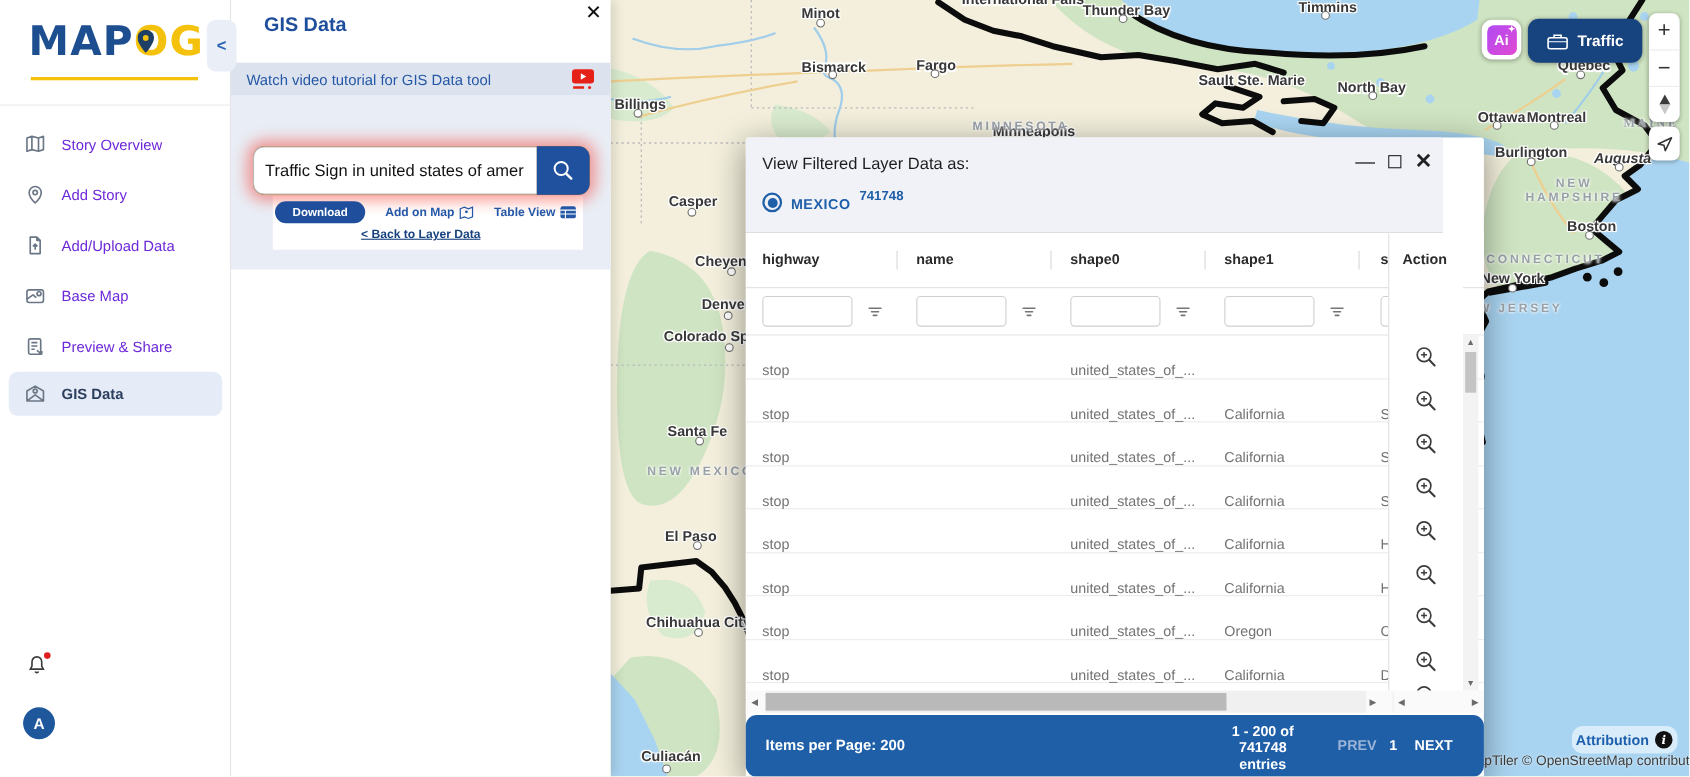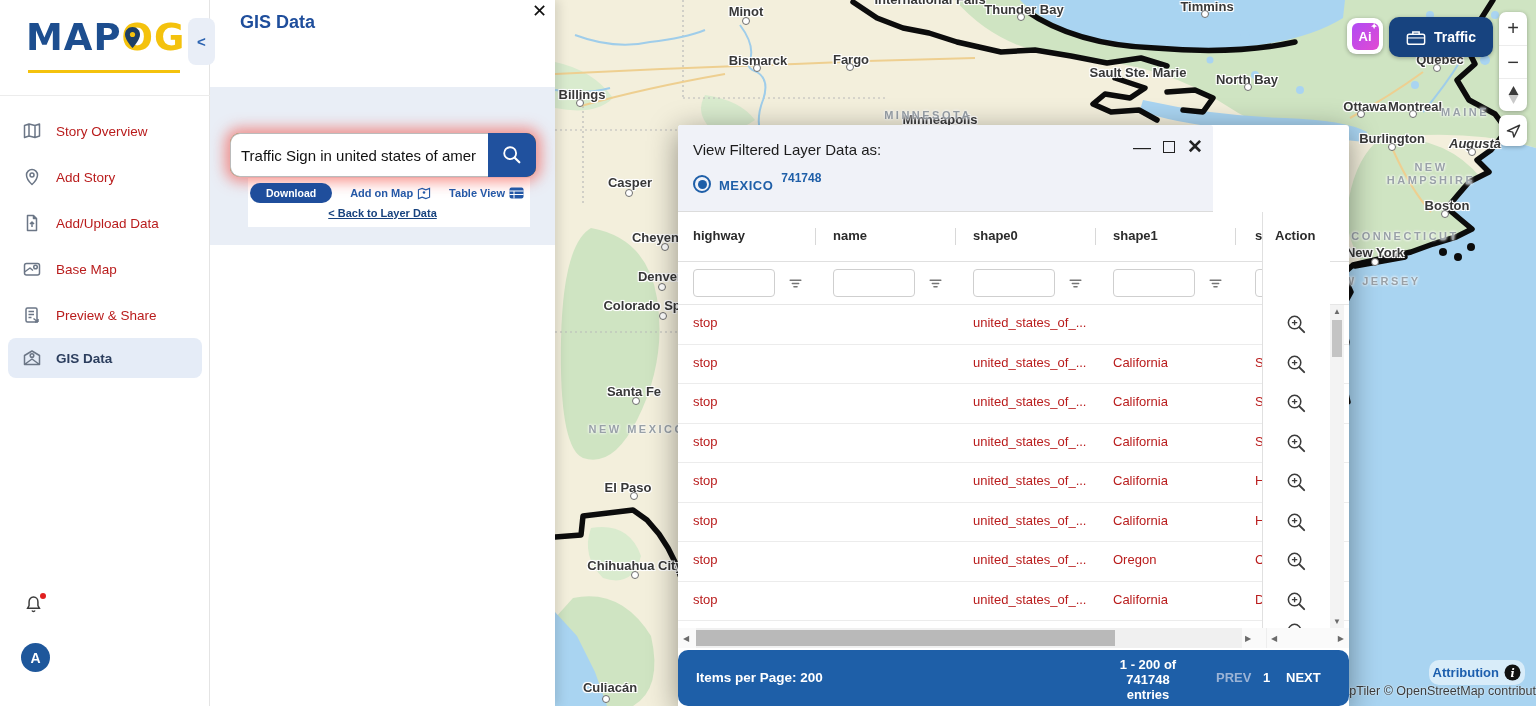--- a/index.html
+++ b/index.html
@@ -29,21 +29,21 @@
   .attr-line { position:absolute; left:777px; top:684px; font-size:12.5px; color:#3b3b3b; white-space:nowrap; text-shadow:0 0 2px #fff; }
 
   
   .sidebar { position:absolute; left:0; top:0; width:210px; height:706px; background:#fff; border-right:1px solid #e4e4e4; z-index:30; }
   .logo { position:absolute; left:26px; top:16px; font-size:37px; font-weight:800; letter-spacing:1px; font-family:"DejaVu Sans",sans-serif; }
   .logo .p1 { color:#1d4e8f; } .logo .p2 { color:#f4c20d; position:relative; }
   .logo-underline { position:absolute; left:28px; top:70px; width:152px; height:3px; background:#f4c20d; }
   .logo-pin { position:absolute; left:125px; top:27px; }
   .side-divider { position:absolute; left:0; top:95px; width:210px; height:1px; background:#ececec; }
   .side-menu { position:absolute; left:0; top:108px; width:210px; }
-  .side-item { display:flex; align-items:center; gap:14px; height:46px; padding:0 8px 0 22px; color:#b91c1c; font-size:13.5px; cursor:pointer; }
+  .side-item { display:flex; align-items:center; gap:14px; height:46px; padding:0 8px 0 22px; color:#6d28d9; font-size:13.5px; cursor:pointer; }
   .side-item.active { background:#e5ecf7; border-radius:8px; margin:0 8px; padding-left:14px; height:40px; color:#2c3e5e; font-weight:bold; }
   .side-item.active + .side-item, .side-item { margin-top:0; }
   .bell { position:absolute; left:24px; top:595px; cursor:pointer; }
   .bell .dot { position:absolute; right:-3px; top:-2px; width:6px; height:6px; border-radius:50%; background:#e02020; }
   .avatar { position:absolute; left:21px; top:643px; width:29px; height:29px; border-radius:50%; background:#1e579b; color:#fff; font-weight:bold; font-size:14px; display:flex; align-items:center; justify-content:center; cursor:pointer; }
   .collapse-tab { position:absolute; left:188px; top:18px; width:27px; height:47px; background:#e9eef7; border-radius:8px; z-index:35; display:flex; align-items:center; justify-content:center; color:#2a62b0; font-size:15px; font-weight:bold; cursor:pointer; }
 
   
   .gis-panel { position:absolute; left:210px; top:0; width:345px; height:706px; background:#fff; z-index:20; box-shadow:4px 0 10px rgba(0,0,0,.12); }
   .gp-title { position:absolute; left:30px; top:12px; font-size:18px; font-weight:bold; color:#1f4e9c; }
@@ -55,21 +55,21 @@
   .search-wrap { position:absolute; left:20px; top:133px; width:306px; height:44px; display:flex; border-radius:10px; box-shadow:0 0 14px 5px rgba(244,67,54,.55); background:#a16207; }
   .search-input { flex:1; border:1px solid #bbb; border-right:none; border-radius:10px 0 0 10px; padding:0 10px; font-size:15px; color:#111; outline:none; background:#fff; font-family:"Liberation Sans",sans-serif; }
   .search-btn { width:48px; background:#20519e; border:none; border-radius:0 10px 10px 0; display:flex; align-items:center; justify-content:center; cursor:pointer; }
   .gp-actions { position:absolute; left:40px; top:183px; width:280px; height:20px; display:flex; align-items:center; gap:18px; }
   .dl-btn { background:#1f4e9c; color:#fff; font-size:10.5px; font-weight:bold; border:none; border-radius:12px; padding:4px 16px; cursor:pointer; }
   .mini-link { color:#2458a6; font-size:11px; font-weight:bold; display:flex; align-items:center; gap:4px; cursor:pointer; white-space:nowrap; }
   .back-link { position:absolute; left:0; top:207px; width:345px; text-align:center; font-size:11px; font-weight:bold; color:#17427e; text-decoration:underline; cursor:pointer; }
 
   
   .modal { position:absolute; left:678px; top:125px; width:671px; height:581px; background:#fff; z-index:40; box-shadow:0 6px 30px rgba(0,0,0,.4); border-radius:3px 3px 0 0; }
-  .m-header { position:absolute; left:0; top:0; width:535px; height:87px; background:#f0f2f8; border-bottom:1px solid #dcdcdc; border-radius:3px 3px 0 0; }
+  .m-header { position:absolute; left:0; top:0; width:634px; height:87px; background:#f0f2f8; border-bottom:1px solid #dcdcdc; border-radius:3px 3px 0 0; }
   .m-title { position:absolute; left:15px; top:16px; font-size:15px; color:#1c1c1c; }
   .m-controls { position:absolute; right:10px; top:10px; display:flex; align-items:center; gap:12px; }
   .mc { cursor:pointer; color:#222; }
   .mc-min { font-size:18px; line-height:10px; }
   .mc-max { width:12px; height:12px; border:1.6px solid #222; }
   .mc-close { font-size:19px; font-weight:bold; }
   .m-radio-row { position:absolute; left:15px; top:48px; display:flex; align-items:flex-start; gap:8px; }
   .radio { width:18px; height:18px; border:2px solid #1f5fa8; border-radius:50%; position:relative; margin-top:2px; }
   .radio::after { content:""; position:absolute; left:2.5px; top:2.5px; width:9px; height:9px; background:#1f5fa8; border-radius:50%; }
   .radio-label { color:#1f5fa8; font-weight:bold; font-size:13px; letter-spacing:.5px; margin-top:5px; }
@@ -77,21 +77,21 @@
 
   .m-table { position:absolute; left:0; top:87px; width:671px; height:416px; overflow:hidden; background:#fff; }
   .col-headers { position:absolute; left:0; top:0; width:671px; height:50px; border-bottom:1px solid #e0e0e0; }
   .col-h { position:absolute; top:16px; font-size:13px; font-weight:bold; color:#2b2b2b; }
   .col-sep { position:absolute; top:16px; width:1px; height:17px; background:#d8d8d8; }
   .filter-row { position:absolute; left:0; top:50px; width:671px; height:43px; border-bottom:1px solid #e6e6e6; }
   .f-input { position:absolute; top:7px; height:28px; border:1px solid #cfcfcf; border-radius:4px; background:#fff; outline:none; padding:0 6px; font-size:12px; }
   .f-icon { position:absolute; top:14px; }
   .rows { position:absolute; left:0; top:93px; width:671px; }
   .trow { position:relative; width:671px; height:39.5px; border-bottom:1px solid #ececec; }
-  .tcell { position:absolute; top:10px; font-size:13px; color:#b91c1c; white-space:nowrap;text-align:center; }
+  .tcell { position:absolute; top:24px; font-size:13px; color:#737373; white-space:nowrap;text-align:center; }
   .frozen-action { position:absolute; left:584px; top:0; width:68px; height:416px; background:#fff; border-left:1px solid #e0e0e0; }
   .act-head { position:absolute; left:12px; top:16px; font-size:13px; font-weight:bold; color:#2b2b2b; }
   .act-icon { position:absolute; left:22px; cursor:pointer; }
   .vbar { position:absolute; left:652px; top:93px; width:14px; height:323px; background:#f3f3f3; }
   .vbar .thumb { position:absolute; left:2px; top:15px; width:10px; height:37px; background:#c4c4c4; }
   .arr { position:absolute; color:#6b6b6b; font-size:8px; }
   .hscroll { position:absolute; left:0; top:503px; width:671px; height:20px; background:#fafafa; }
   .htrack { position:absolute; left:18px; top:0; width:546px; height:20px; background:#f0f0f0; }
   .hthumb { position:absolute; left:0; top:2px; width:419px; height:16px; background:#b9b9b9; }
   .hmini { position:absolute; left:588px; top:0; width:82px; height:20px; background:#fafafa; border-left:1px solid #eee; }
@@ -218,21 +218,21 @@
       <div class="city-dot" style="left: 108px; top: 316px;"></div>
       <div class="city" style="left: 79px; top: 384px;">Santa Fe</div>
       <div class="city-dot" style="left: 81px; top: 401px;"></div>
       <div class="city" style="left: 73px; top: 480px;">El Paso</div>
       <div class="city-dot" style="left: 79px; top: 496px;"></div>
       <div class="city" style="left: 80px; top: 558px;">Chihuahua City</div>
       <div class="city-dot" style="left: 80px; top: 575px;"></div>
       <div class="city" style="left: 55px; top: 680px;">Culiacán</div>
       <div class="city-dot" style="left: 51px; top: 699px;"></div>
       <div class="state" style="left: 373px; top: 89px; margin-top: 20px;">MINNESOTA</div>
-      <div class="state" style="left: 910px; top: 106px;">MAINE</div>
+      <div class="state" style="left: 946px; top: 106px; font-family: Liberation Serif, serif;">MAINE</div>
       <div class="state" style="left: 876px; top: 161px;">NEW</div>
       <div class="state" style="left: 876px; top: 174px;">HAMPSHIRE</div>
       <div class="state" style="left: 850px; top: 230px;">CONNECTICUT</div>
       <div class="state" style="left: 817px; top: 275px;">NEW JERSEY</div>
       <div class="state" style="left: 82px; top: 423px;">NEW MEXICO</div>
     </div>
 
   <div class="ai-btn">
     <div class="ai-inner">
         <span>Ai</span>
@@ -336,20 +336,29 @@
   </div>
   <div class="avatar">A</div>
 </div>
 <div class="collapse-tab">
   <span>&lt;</span>
 </div>
 
 <div class="gis-panel">
   <div class="gp-title">GIS Data</div>
   <div class="gp-close">✕</div>
+  <div class="gp-tutorial">
+    <span>Watch video tutorial for GIS Data tool</span>
+    <svg width="22" height="20" viewBox="0 0 22 20">
+      <rect x="1" y="1" width="20" height="13" rx="3" fill="#e62117"></rect>
+      <polygon points="9,4.5 14,7.5 9,10.5" fill="#fff"></polygon>
+      <path d="M2,17.5 H12" stroke="#e62117" stroke-width="2.2"></path>
+      <circle cx="17" cy="17.5" r="1.4" fill="#e62117"></circle>
+    </svg>
+  </div>
   <div class="gp-section"></div>
   <div class="gp-white-strip"></div>
   <div class="search-wrap">
     <input class="search-input" type="text" value="Traffic Sign in united states of amer" style="">
     <button class="search-btn">
       <svg width="22" height="22" viewBox="0 0 24 24">
         <circle cx="10" cy="10" r="6.5" fill="none" stroke="#fff" stroke-width="2"></circle>
         <path d="M15,15 L20,20" stroke="#fff" stroke-width="2.4" stroke-linecap="round"></path>
       </svg>
     </button>

